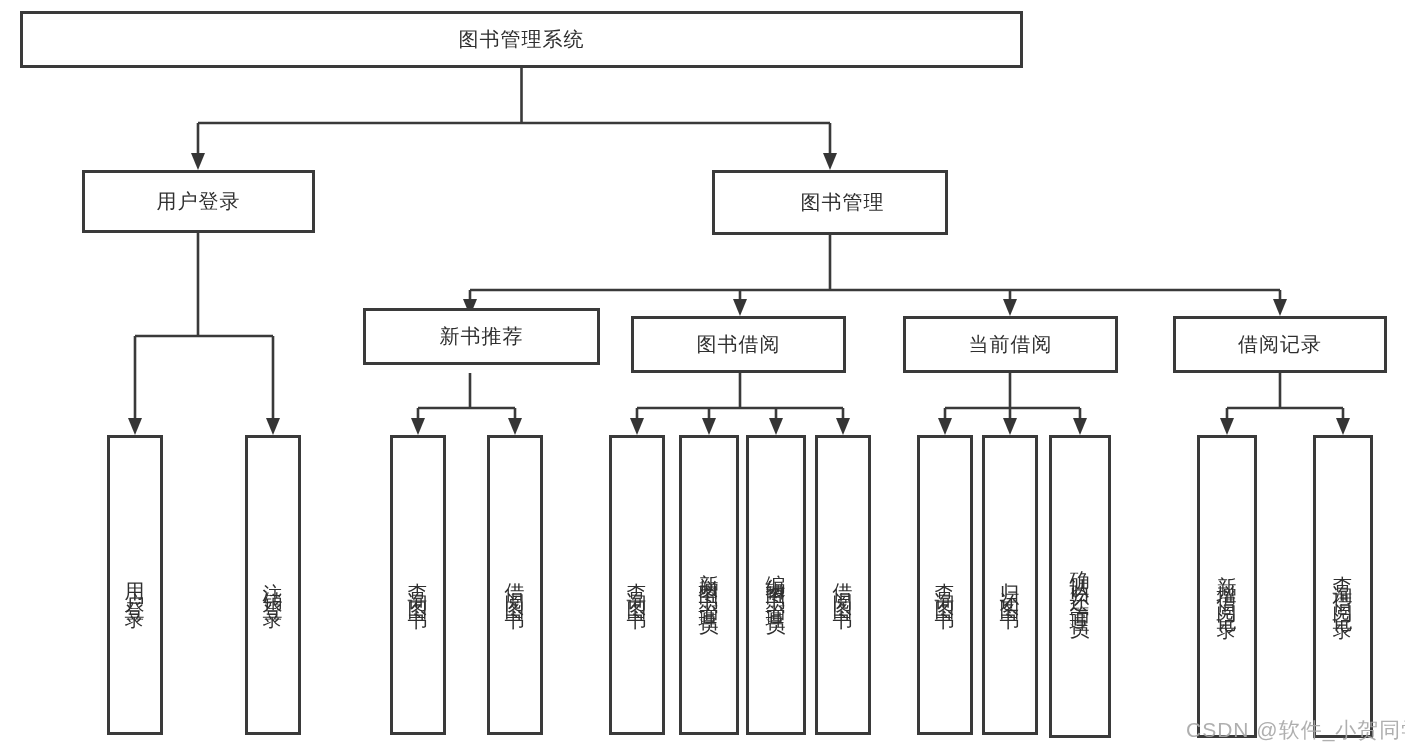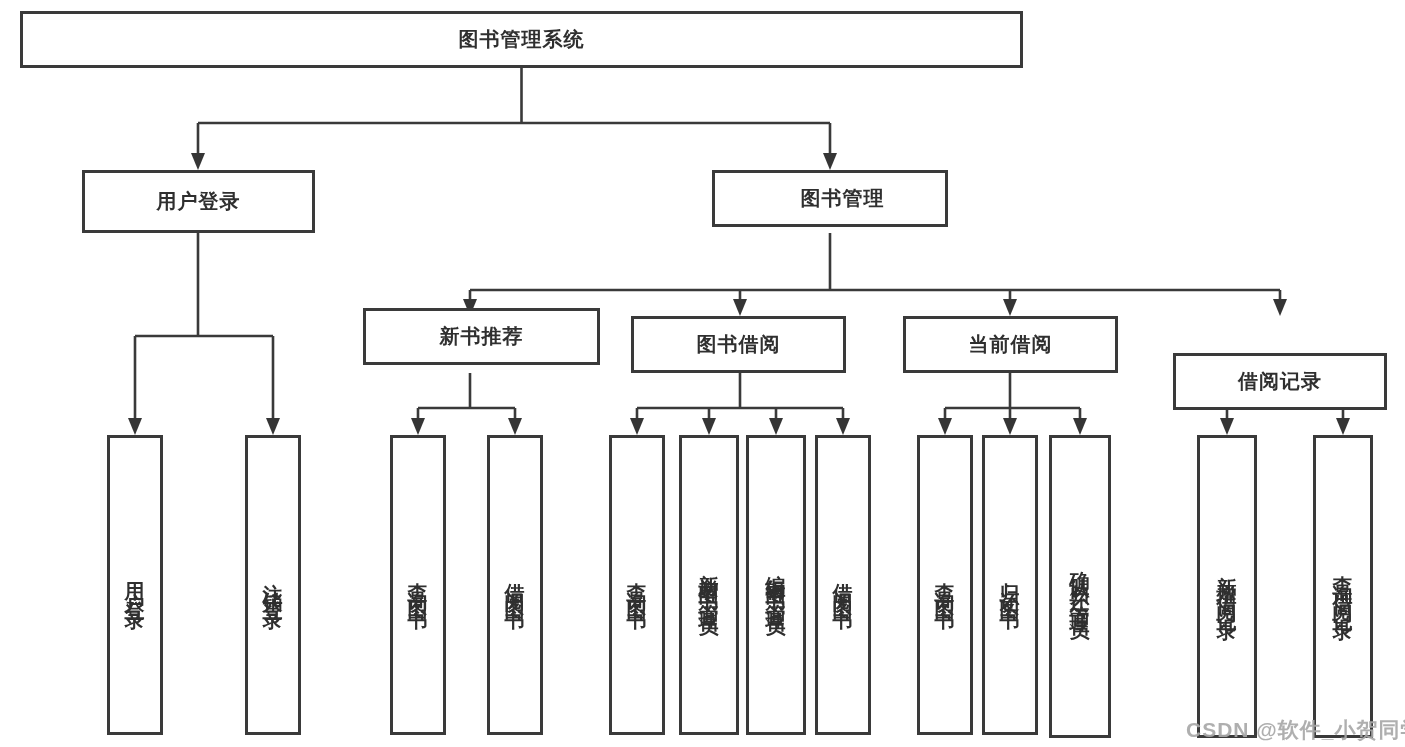--- a/index.html
+++ b/index.html
@@ -3,21 +3,20 @@
 <meta charset="utf-8">
 <style>
   html, body { margin: 0; padding: 0; background: #ffffff; }
   .canvas {
     position: relative;
     width: 1405px;
     height: 747px;
     background: #ffffff;
     font-family: "Liberation Sans", "DejaVu Sans", sans-serif;
     overflow: hidden;
-    font-weight: bold;
   }
   .connectors {
     position: absolute;
     left: 0; top: 0;
     width: 1405px; height: 747px;
     pointer-events: none;
   }
   .connectors path {
     fill: none;
     stroke: #3a3a3a;
@@ -109,34 +108,34 @@
     </g>
   </svg>
 
   <div class="box" style="left:20px; top:11px; width:1003px; height:57px;">
     <span class="hlabel">图书管理系统</span>
   </div>
 
   <div class="box" style="left:82px; top:170px; width:233px; height:63px;">
     <span class="hlabel">用户登录</span>
   </div>
-  <div class="box" style="left:712px; top:170px; width:236px; height:57px;padding-left:25px;">
+  <div class="box" style="left:712px; top:170px; width:236px; height:65px;padding-left:25px;">
     <span class="hlabel">图书管理</span>
   </div>
 
   <div class="box" style="left:363px; top:308px; width:237px; height:57px;">
     <span class="hlabel">新书推荐</span>
   </div>
   <div class="box" style="left:631px; top:316px; width:215px; height:57px;">
     <span class="hlabel">图书借阅</span>
   </div>
   <div class="box" style="left:903px; top:316px; width:215px; height:57px;text-align:center;">
     <span class="hlabel">当前借阅</span>
   </div>
-  <div class="box" style="left:1173px; top:316px; width:214px; height:57px;margin-top:37px;">
+  <div class="box" style="left:1173px; top:316px; width:214px; height:57px;">
     <span class="hlabel">借阅记录</span>
   </div>
 
   <div class="box" style="left:107px; top:435px; width:56px; height:300px;">
     <span class="vtext">用户登录</span>
   </div>
   <div class="box" style="left:245px; top:435px; width:56px; height:300px;">
     <span class="vtext">注销登录</span>
   </div>
 

